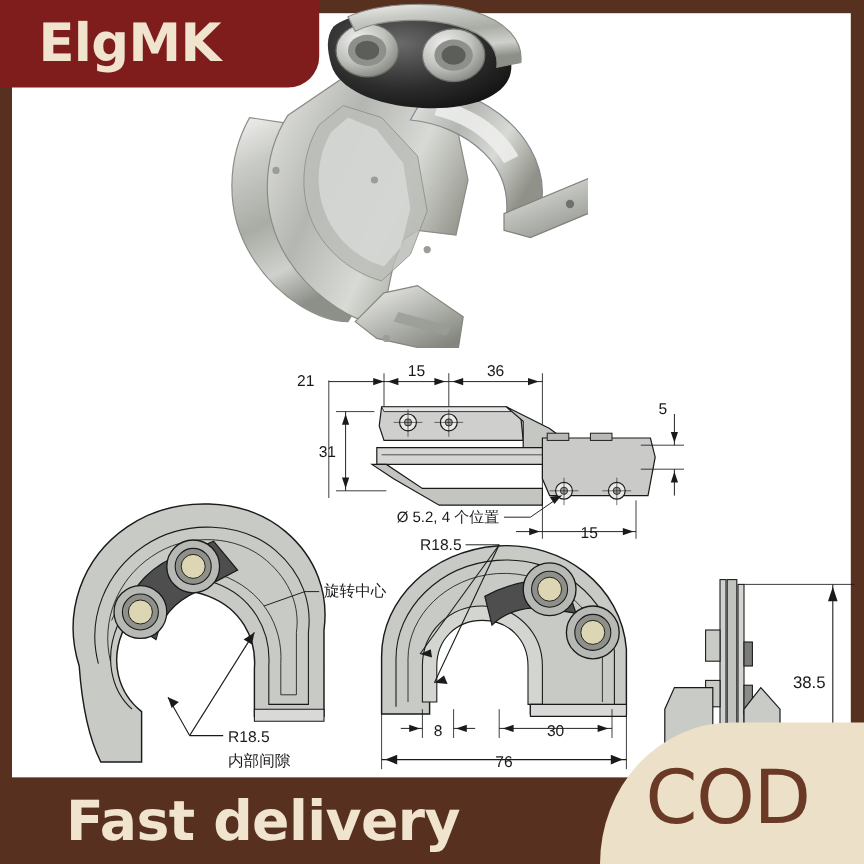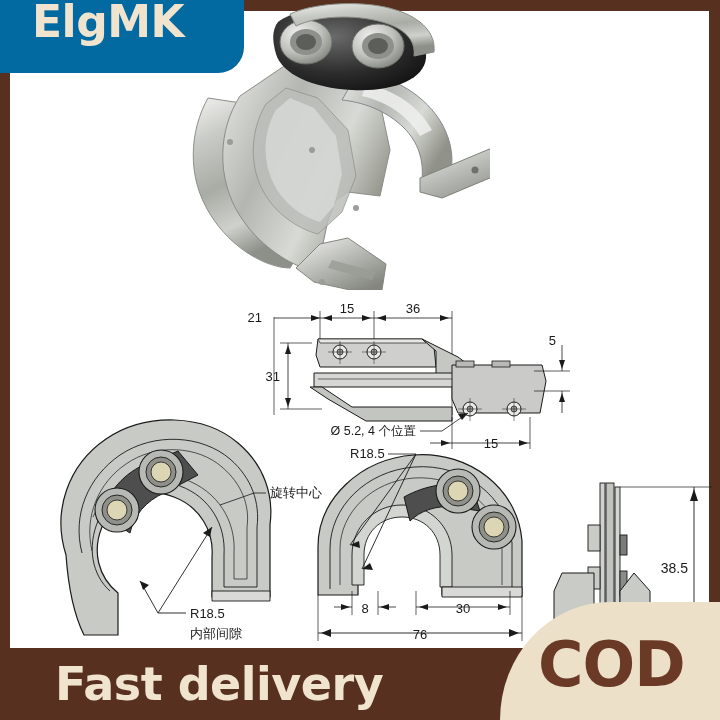--- a/index.html
+++ b/index.html
@@ -13,25 +13,25 @@
     background:#57301f;
     overflow:hidden;
   }
   
   .canvas{
     position:absolute;left:10px;top:11px;width:699px;height:637px;
     background:#ffffff;
   }
   
   .brand-banner{
-    position:absolute;left:0;top:0;width:244px;height:73px;
-    background:#0369a1;
+    position:absolute;left:0;top:0;width:266px;height:73px;
+    background:#7f1d1d;
     border-bottom-right-radius:26px;
     z-index:6;
-    display:flex;align-items:flex-start;
+    display:flex;align-items:center;
   }
   .brand-text{
     color:#f0e4cf;
     font-size:44px;
     font-weight:bold;
     letter-spacing:-0.5px;
     margin-left:32px;
     line-height:1;
     font-family:"DejaVu Sans", sans-serif;
   }
@@ -48,21 +48,21 @@
   }
   .cod-badge{
     position:absolute;right:0;bottom:0;width:220px;height:118px;
     background:#ece0c9;
     border-top-left-radius:110px 118px;
     z-index:7;
     overflow:hidden;
   }
   .cod-text{
     position:absolute;left:38px;top:30px;
-    color:#6b3a27;font-size:62px;font-weight:bold;
+    color:#6b3a27;font-size:62px;font-weight:normal;
     font-family:"DejaVu Sans", sans-serif;
     letter-spacing:-1px;line-height:66px;
   }
   
   .photo{
     position:absolute;left:90px;top:0px;width:400px;height:290px;
     z-index:2;
   }
   
   .drawing{

